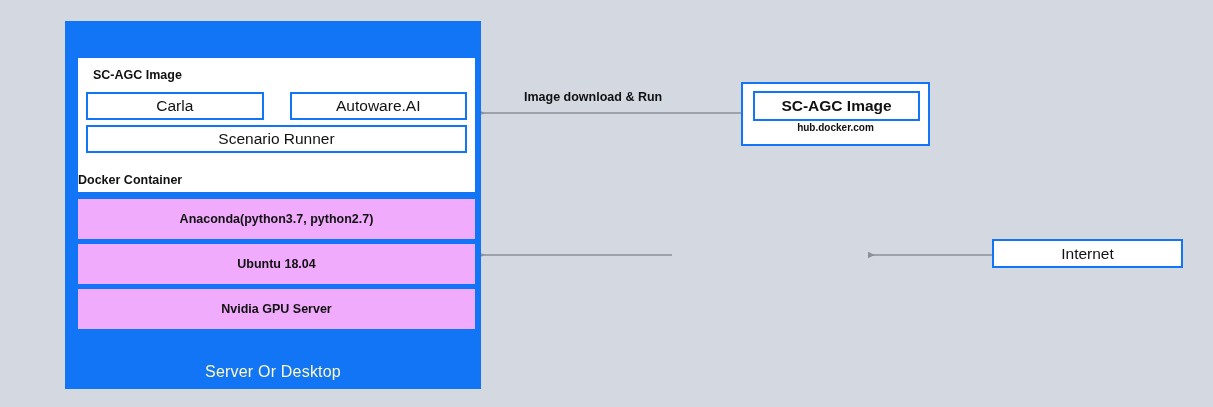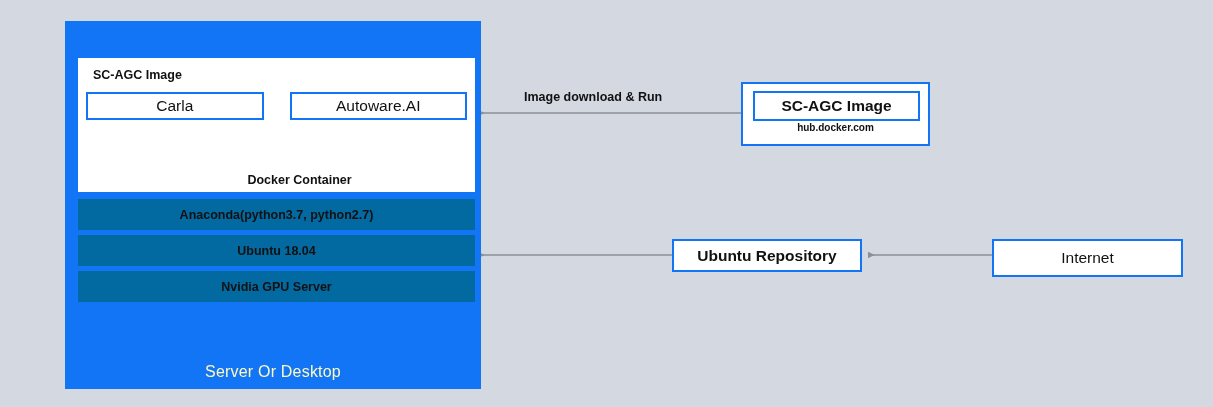--- a/index.html
+++ b/index.html
@@ -96,37 +96,36 @@
   .spellcheck {
     text-decoration: underline wavy #e02020;
     text-decoration-skip-ink: none;
     text-underline-offset: 2px;
   }
   .container-label {
     position: absolute;
     left: 0;
     bottom: 5px;
     width: 100%;
-    text-align: center;
-    font-size: 12.5px;
-    font-weight: bold;
-    color: #111111;
-    margin-left: 23px;
+    text-align: left;
+    font-size: 12.5px;
+    font-weight: bold;
+    color: #111111;
   }
 
   
   .stack {
     position: absolute;
     left: 13px;
     top: 178px;
     width: 397px;
   }
   .stack-row {
-    height: 31px;
-    background: #0369a1;
+    height: 40px;
+    background: #f0abfc;
     margin-bottom: 5px;
     display: flex;
     align-items: center;
     justify-content: center;
     font-size: 12.5px;
     font-weight: bold;
     color: #111111;
   }
 
   
@@ -178,21 +177,21 @@
     left: 672px;
     top: 239px;
     width: 190px;
     height: 33px;
     font-weight: bold;
   }
   #internet-node {
     left: 992px;
     top: 239px;
     width: 191px;
-    height: 38px;
+    height: 29px;
   }
 
   
   .edge-label {
     position: absolute;
     left: 524px;
     top: 90px;
     font-size: 12.5px;
     font-weight: bold;
     color: #111111;
@@ -226,20 +225,23 @@
       <div class="comp-grid">
         <div class="comp-row">
           <div class="comp-box">
             <span>Carla</span>
           </div>
           <div class="comp-box">
             <span>Autoware.AI</span>
           </div>
         </div>
         <div class="comp-row">
+          <div class="comp-box">
+            <span>Scenario Runner</span>
+          </div>
         </div>
       </div>
 
       <div class="container-label">Docker Container</div>
     </div>
 
     <div class="stack">
       <div class="stack-row">
         <span>Anaconda(python3.7, python2.7)</span>
       </div>
@@ -256,21 +258,18 @@
 
   <div class="edge-label">Image download &amp; Run</div>
 
   <div class="node" id="registry-node">
     <div class="registry-inner">
       <span>SC-AGC Image</span>
     </div>
     <div class="registry-host">hub.docker.com</div>
   </div>
 
-  <div class="node" id="repo-node">
-    <span>Ubuntu Repository</span>
-  </div>
 
   <div class="node" id="internet-node">
     <span>Internet</span>
   </div>
 
 </div>
 
 </body></html>

